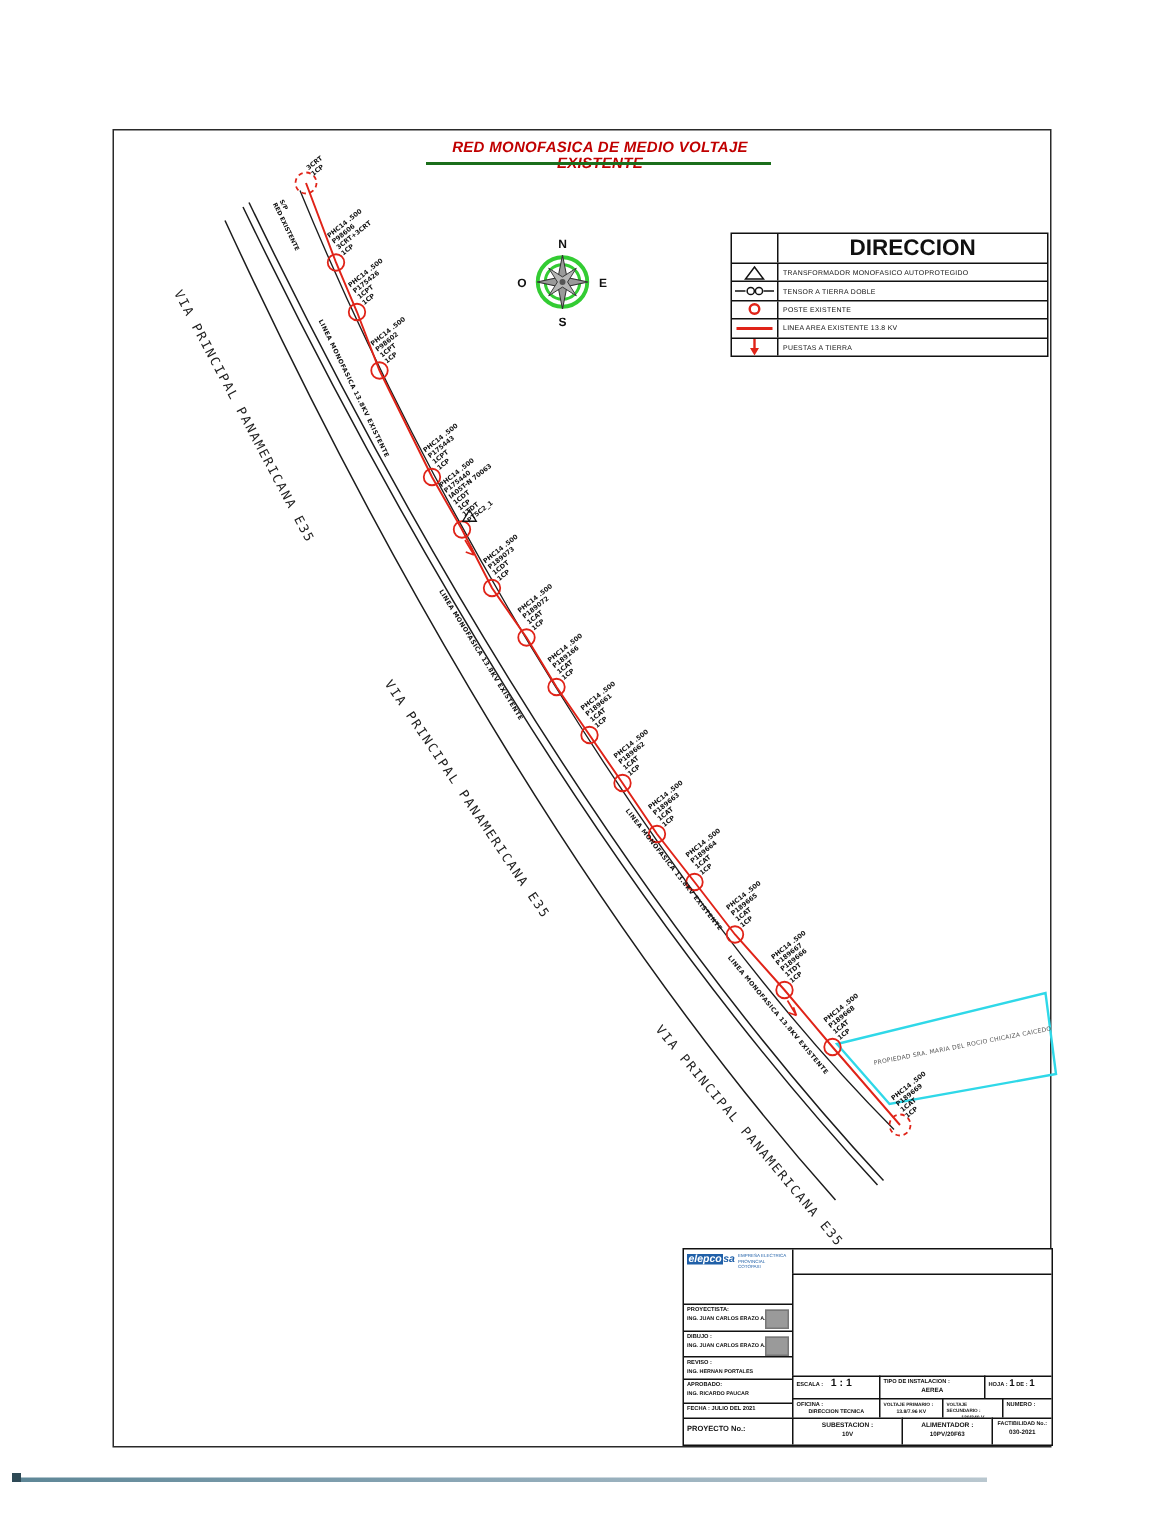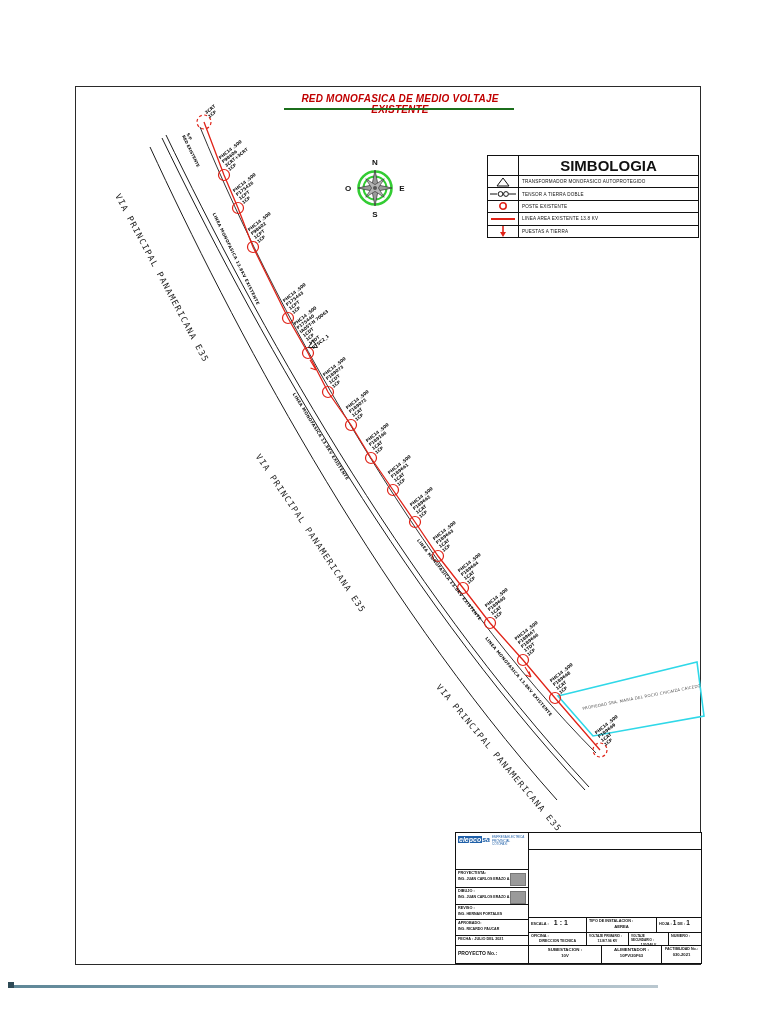--- a/index.html
+++ b/index.html
@@ -65,21 +65,21 @@
     <circle cx="32" cy="33" r="2" fill="#555"></circle>
     <text x="32" y="10" text-anchor="middle" font-size="8" font-weight="bold" fill="#111" font-family="Liberation Sans, sans-serif">N</text>
     <text x="32" y="62" text-anchor="middle" font-size="8" font-weight="bold" fill="#111" font-family="Liberation Sans, sans-serif">S</text>
     <text x="59" y="36" text-anchor="middle" font-size="8" font-weight="bold" fill="#111" font-family="Liberation Sans, sans-serif">E</text>
     <text x="5" y="36" text-anchor="middle" font-size="8" font-weight="bold" fill="#111" font-family="Liberation Sans, sans-serif">O</text>
   </svg>
 
   <div class="legend">
     <div class="legend-header">
       <div class="legend-sym-col"></div>
-      <div class="legend-title">SIMBOLOGIA</div>
+      <div class="legend-title">DIRECCION</div>
     </div>
     <div id="legend-rows">
         <div class="legend-row">
           <div class="legend-sym-col">
             <svg width="14" height="10">
               <path d="M7 1 L13 9 L1 9 Z" fill="none" stroke="#111" stroke-width="1"></path>
             </svg>
           </div>
           <div class="txt">TRANSFORMADOR MONOFASICO AUTOPROTEGIDO</div>
         </div>

